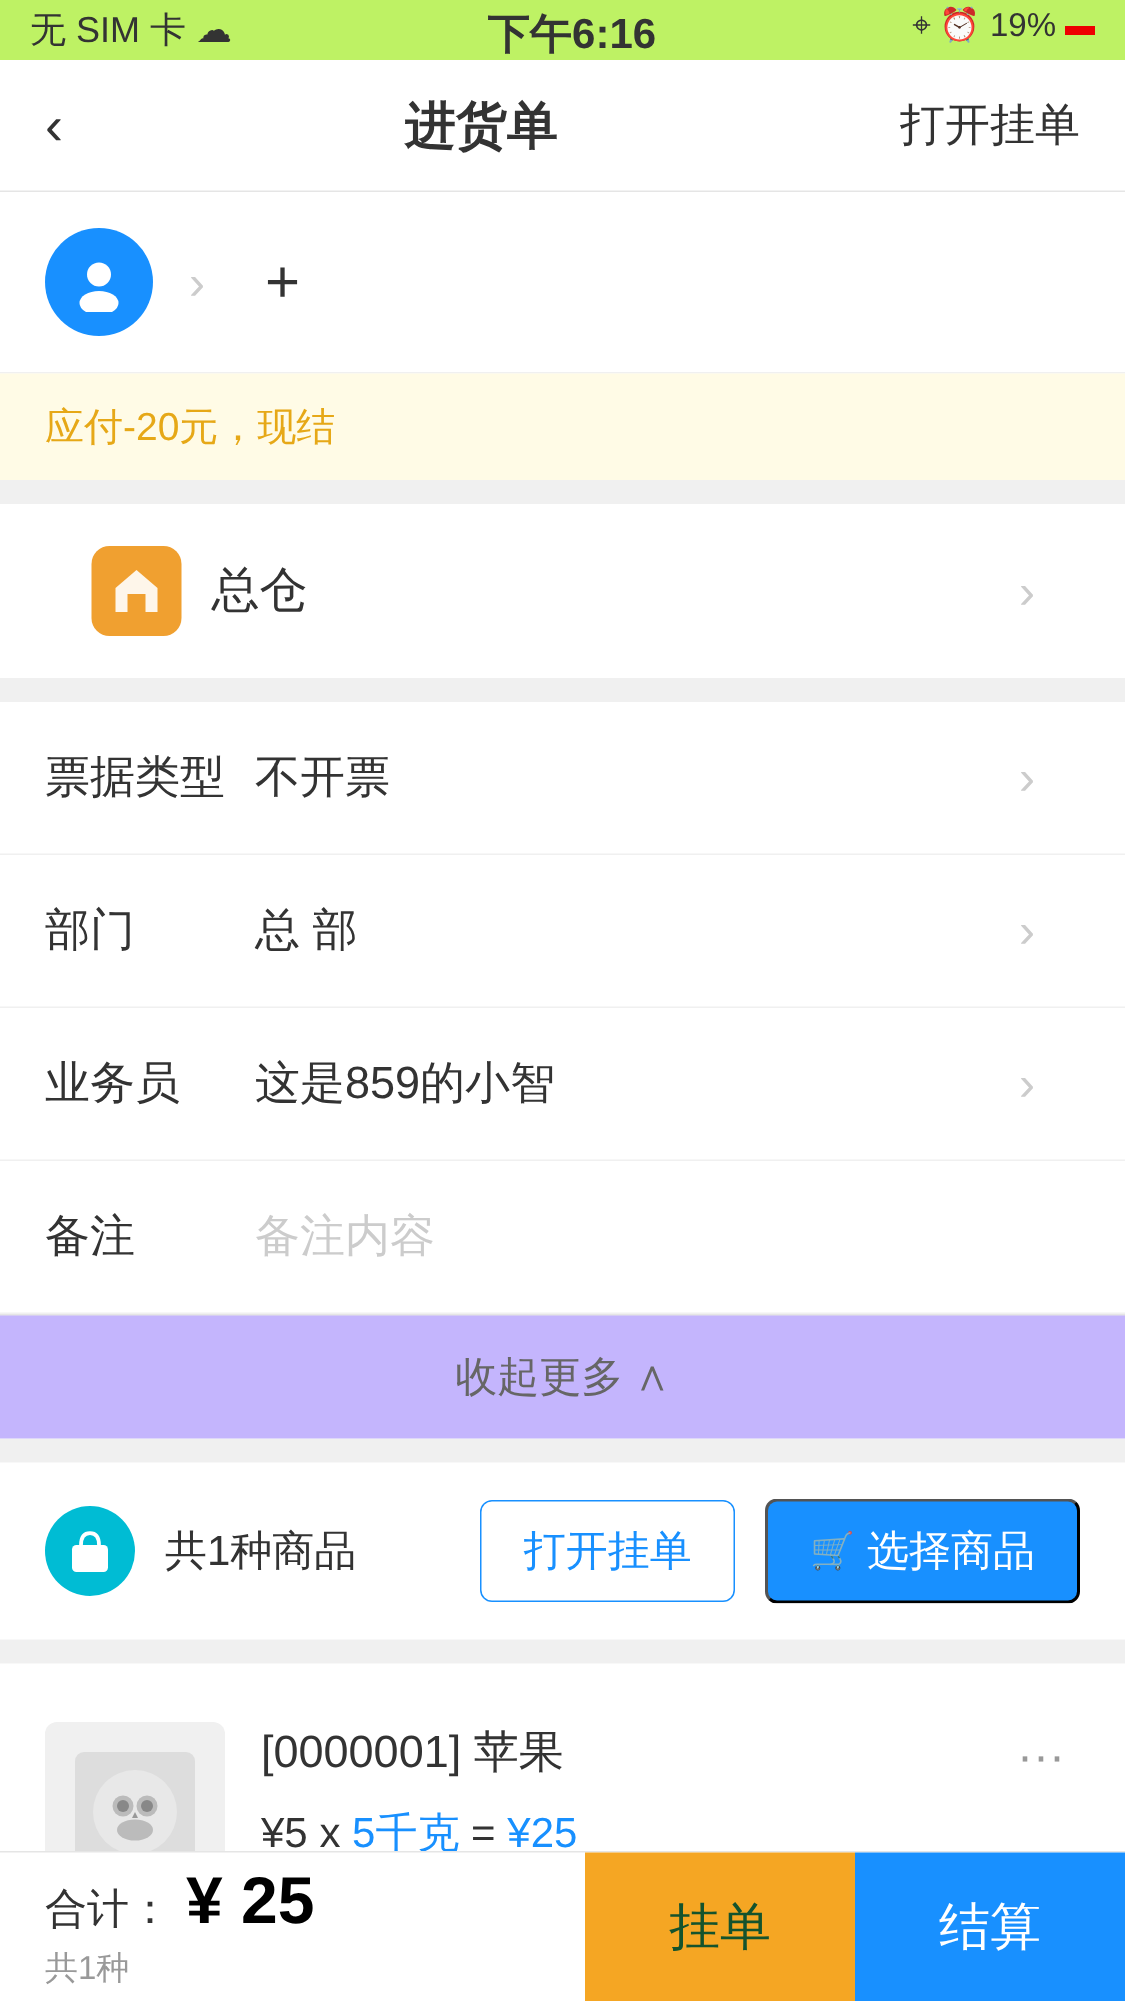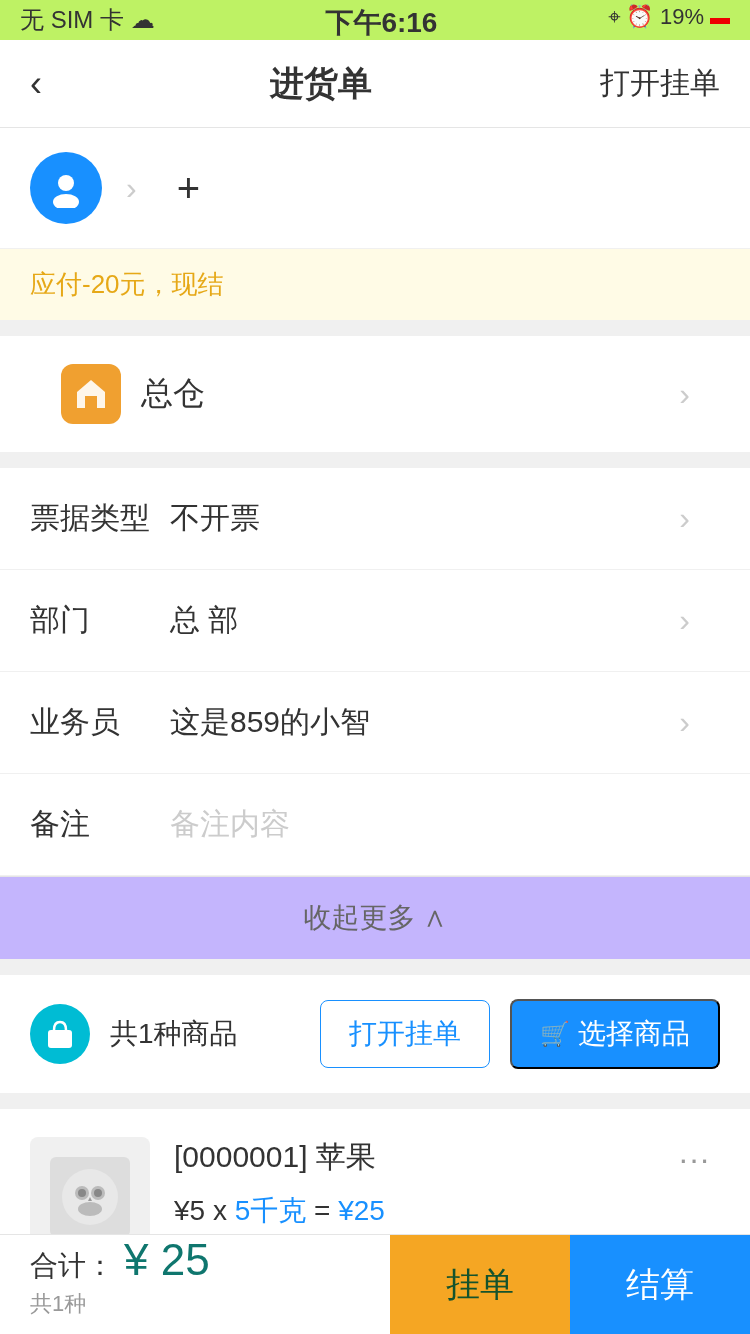--- a/index.html
+++ b/index.html
@@ -207,21 +207,21 @@
       align-items: center;
       gap: 8px;
     }
 
     
     .product-item {
       background: #fff;
       margin-top: 2px;
       display: flex;
       align-items: flex-start;
-      padding: 28px 30px;
+      padding: 39px 30px;
       gap: 24px;
     }
     .product-thumb {
       width: 120px;
       height: 120px;
       background: #f0f0f0;
       border-radius: 8px;
       display: flex;
       align-items: center;
       justify-content: center;
@@ -256,39 +256,39 @@
     }
 
     
     .bottom-bar {
       position: fixed;
       bottom: 0;
       left: 0;
       width: 750px;
       height: 100px;
       display: flex;
-      align-items: flex-start;
+      align-items: center;
       background: #fff;
       border-top: 1px solid #e5e5e5;
     }
     .bottom-total {
       flex: 1;
       padding: 0 30px;
     }
     .bottom-total-main {
       font-size: 28px;
       color: #333;
       display: flex;
       align-items: baseline;
       gap: 10px;
     }
     .bottom-total-amount {
       font-size: 44px;
-      font-weight: 400;
-      color: #0f766e;
+      font-weight: 700;
+      color: #000000;
     }
     .bottom-total-sub {
       font-size: 22px;
       color: #999;
       margin-top: 4px;
     }
     .btn-hang {
       width: 180px;
       height: 100px;
       background: #f5a623;

